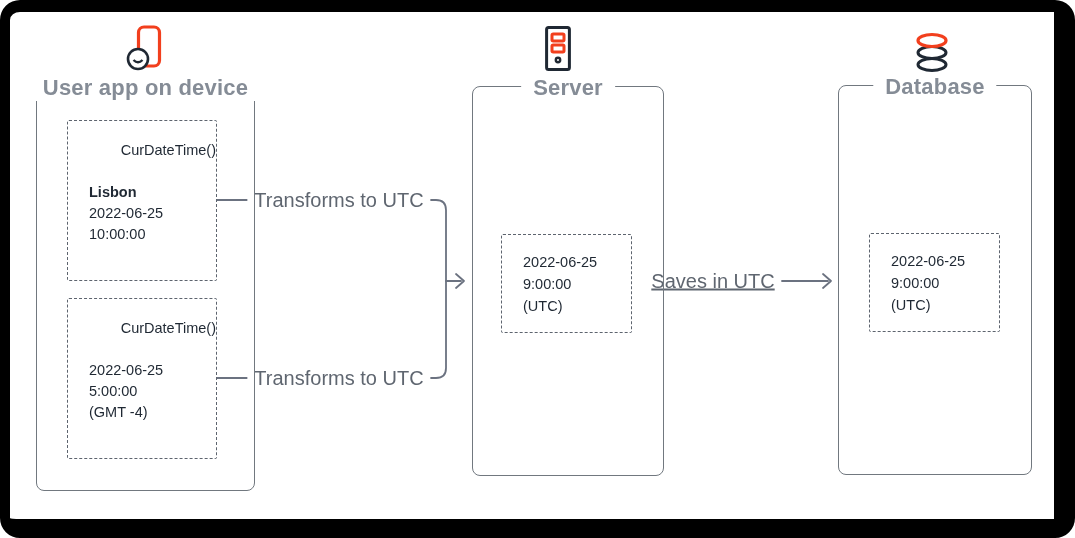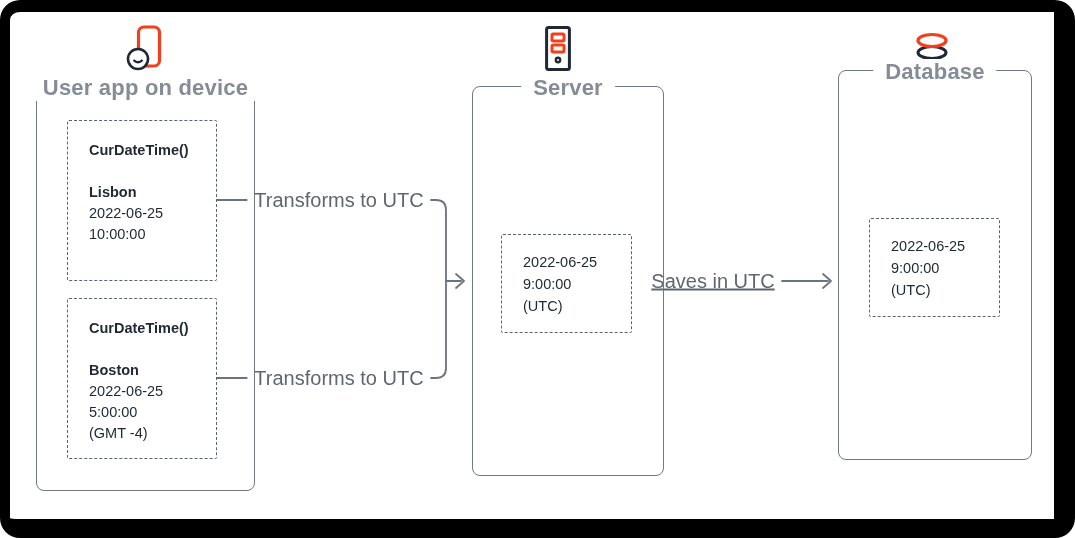--- a/index.html
+++ b/index.html
@@ -37,21 +37,21 @@
     white-space:nowrap;
   }
   .dashed-box{
     position:absolute;
     border:1.6px dashed #5d646e;
     border-radius:2px;
     color:#1f2833;
     font-size:14.5px;
     line-height:21px;
   }
-  .func-name{font-weight:700;margin:0 0 21px 0;}
+  .func-name{font-weight:400;margin:0 0 21px 0;text-align:right;}
   .city{font-weight:700;}
   .value-box{line-height:22px;}
   svg.connectors{
     position:absolute;inset:0;
     width:1075px;height:538px;
     pointer-events:none;
   }
   .edge-label{
     position:absolute;
     transform:translate(-50%,-50%);
@@ -104,38 +104,37 @@
 
     <div class="dashed-box" style="left:30px;top:33px;width:150px;height:161px;padding:19px 0 0 21px;box-sizing:border-box;">
       <div class="func-name">CurDateTime()</div>
       <div class="city">Lisbon</div>
       <div>2022-06-25</div>
       <div>10:00:00</div>
     </div>
 
     <div class="dashed-box" style="left:30px;top:211px;width:150px;height:161px;padding:19px 0 0 21px;box-sizing:border-box;">
       <div class="func-name">CurDateTime()</div>
-      <div class="city">Boston</div>
       <div>2022-06-25</div>
       <div>5:00:00</div>
       <div>(GMT -4)</div>
     </div>
   </div>
 
   <div class="node-box" style="left:472px;top:86px;width:190px;height:388px;">
     <div class="node-title">Server</div>
 
     <div class="dashed-box value-box" style="left:28px;top:147px;width:131px;height:99px;padding:16px 0 0 21px;box-sizing:border-box;">
       <div>2022-06-25</div>
       <div>9:00:00</div>
       <div>(UTC)</div>
     </div>
   </div>
 
-  <div class="node-box" style="left:838px;top:70px;width:192px;height:388px;">
+  <div class="node-box" style="left:838px;top:85px;width:192px;height:388px;">
     <div class="node-title">Database</div>
 
     <div class="dashed-box value-box" style="left:30px;top:147px;width:131px;height:99px;padding:16px 0 0 21px;box-sizing:border-box;">
       <div>2022-06-25</div>
       <div>9:00:00</div>
       <div>(UTC)</div>
     </div>
   </div>
 
   <div class="frame"></div>

